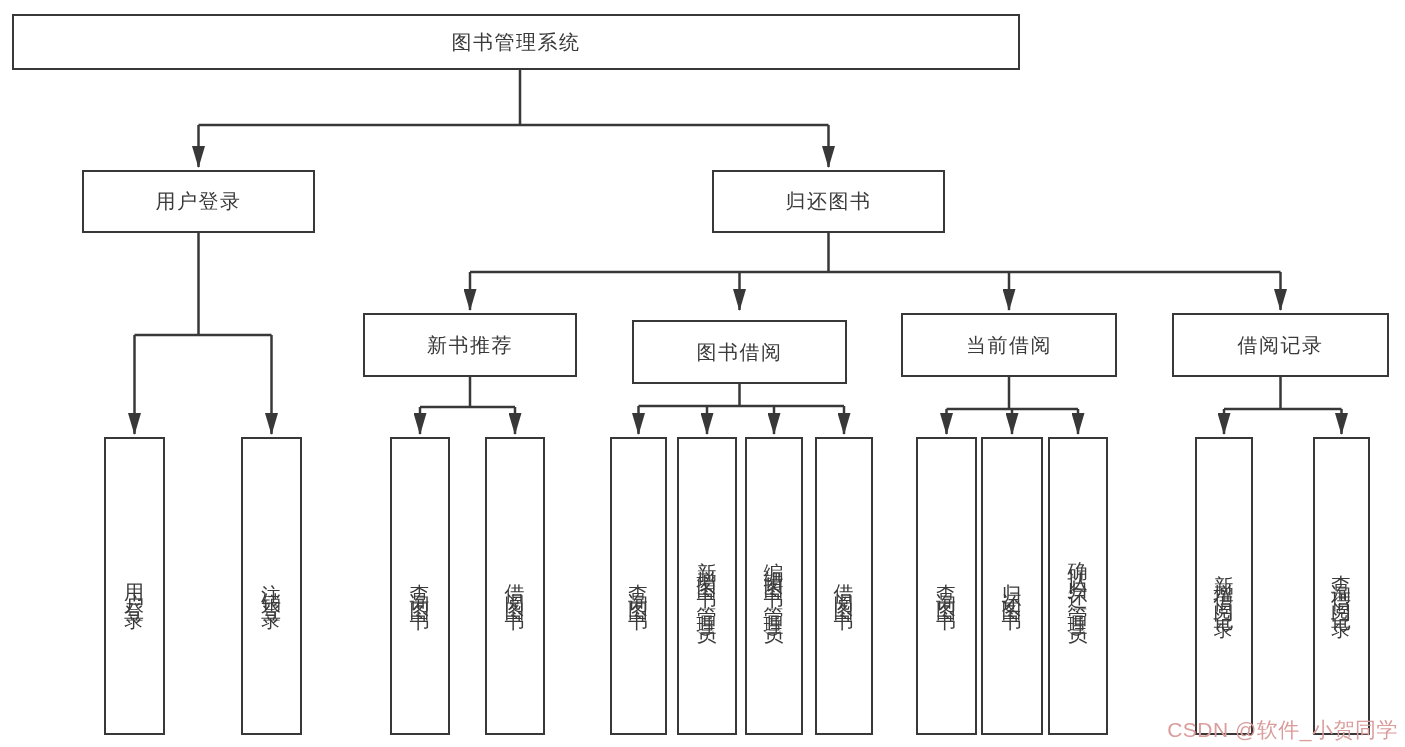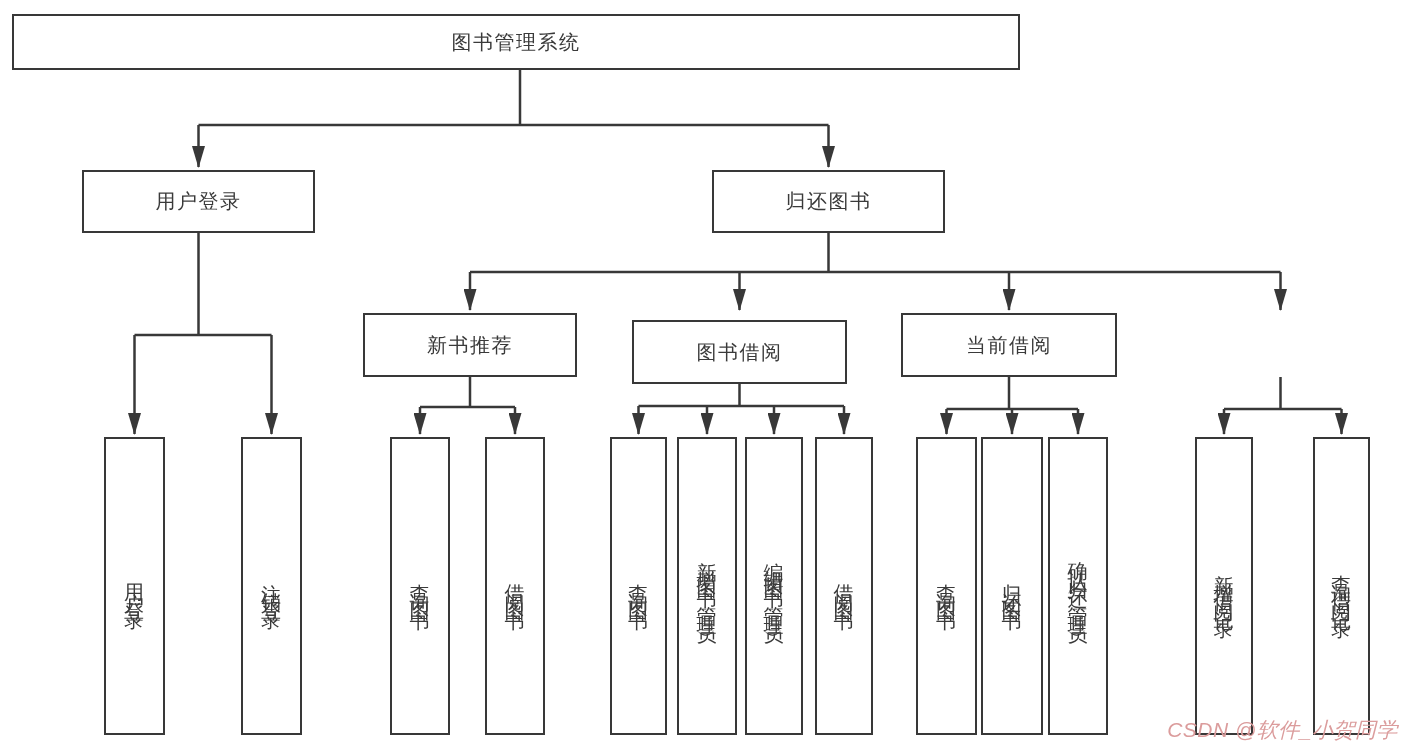--- a/index.html
+++ b/index.html
@@ -39,21 +39,20 @@
     line-height:1;
   }
   #watermark{
     position:absolute;
     right:7px;bottom:3px;
     font-size:21px;
     letter-spacing:0.5px;
     color:var(--watermark);
     z-index:3;
     white-space:nowrap;
-    font-style:italic;
   }
 </style>
 </head>
 <body>
 
 <div id="canvas">
 
   <svg id="wires" width="1405" height="747" viewBox="0 0 1405 747" aria-hidden="true">
     <defs>
       <marker id="arr" markerUnits="userSpaceOnUse" markerWidth="22" markerHeight="13" viewBox="0 0 22 13" refX="21" refY="6.5" orient="auto">
@@ -96,20 +95,21 @@
   </svg>
 
   <div class="box hbox" style="left:12px;top:14px;width:1008px;height:56px">图书管理系统</div>
 
   <div class="box hbox" style="left:82px;top:170px;width:233px;height:63px">用户登录</div>
   <div class="box hbox" style="left:712px;top:170px;width:233px;height:63px">归还图书</div>
 
   <div class="box hbox" style="left:363px;top:313px;width:214px;height:64px">新书推荐</div>
   <div class="box hbox" style="left:632px;top:320px;width:215px;height:64px">图书借阅</div>
   <div class="box hbox" style="left:901px;top:313px;width:216px;height:64px">当前借阅</div>
+  <div class="box hbox" style="left:1172px;top:313px;width:217px;height:64px">借阅记录</div>
 
   <div class="box vbox" style="left:104px;top:437px;width:61px;height:298px">用户登录</div>
   <div class="box vbox" style="left:241px;top:437px;width:61px;height:298px">注销登录</div>
 
   <div class="box vbox" style="left:390px;top:437px;width:60px;height:298px">查询图书</div>
   <div class="box vbox" style="left:485px;top:437px;width:60px;height:298px">借阅图书</div>
 
   <div class="box vbox" style="left:610px;top:437px;width:57px;height:298px">查询图书</div>
   <div class="box vbox" style="left:677px;top:437px;width:60px;height:298px">新增图书（管理员）</div>
   <div class="box vbox" style="left:745px;top:437px;width:58px;height:298px">编辑图书（管理员）</div>

